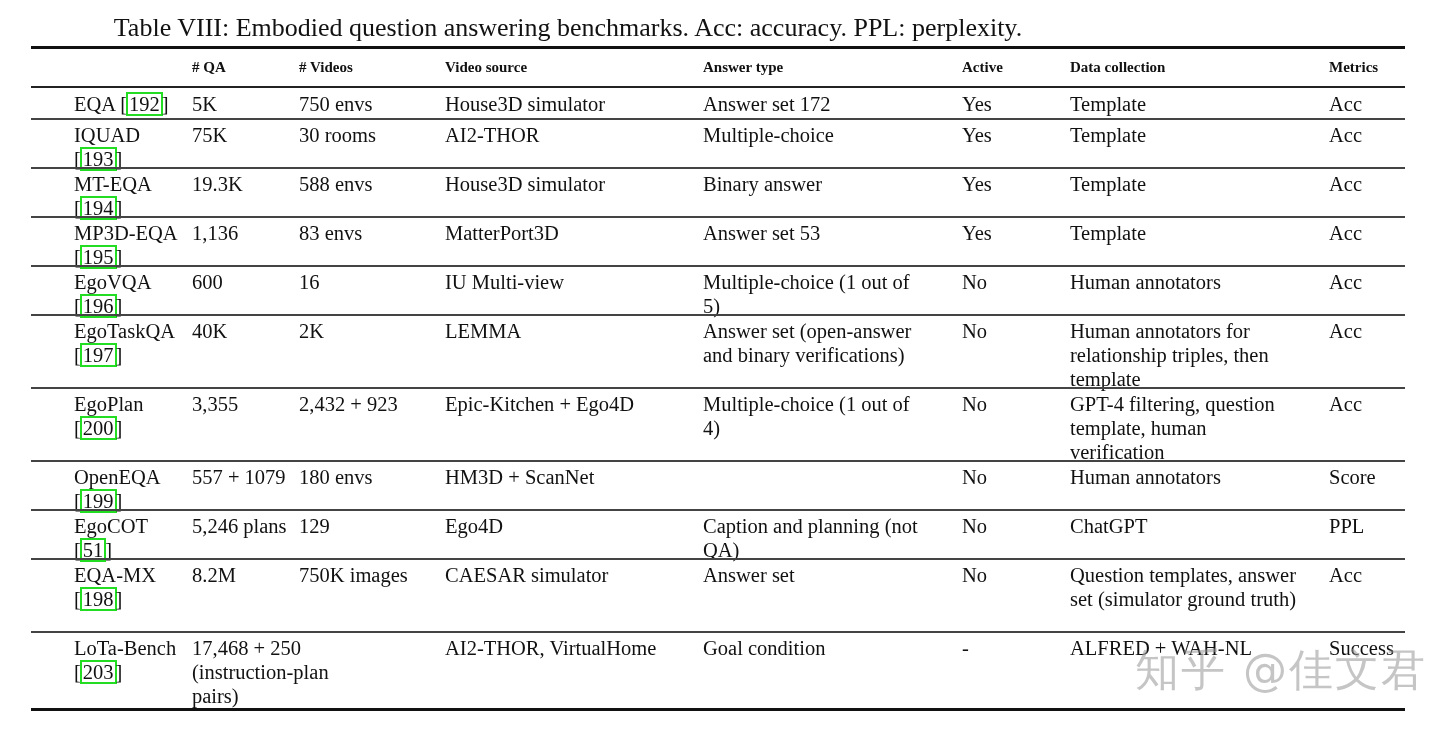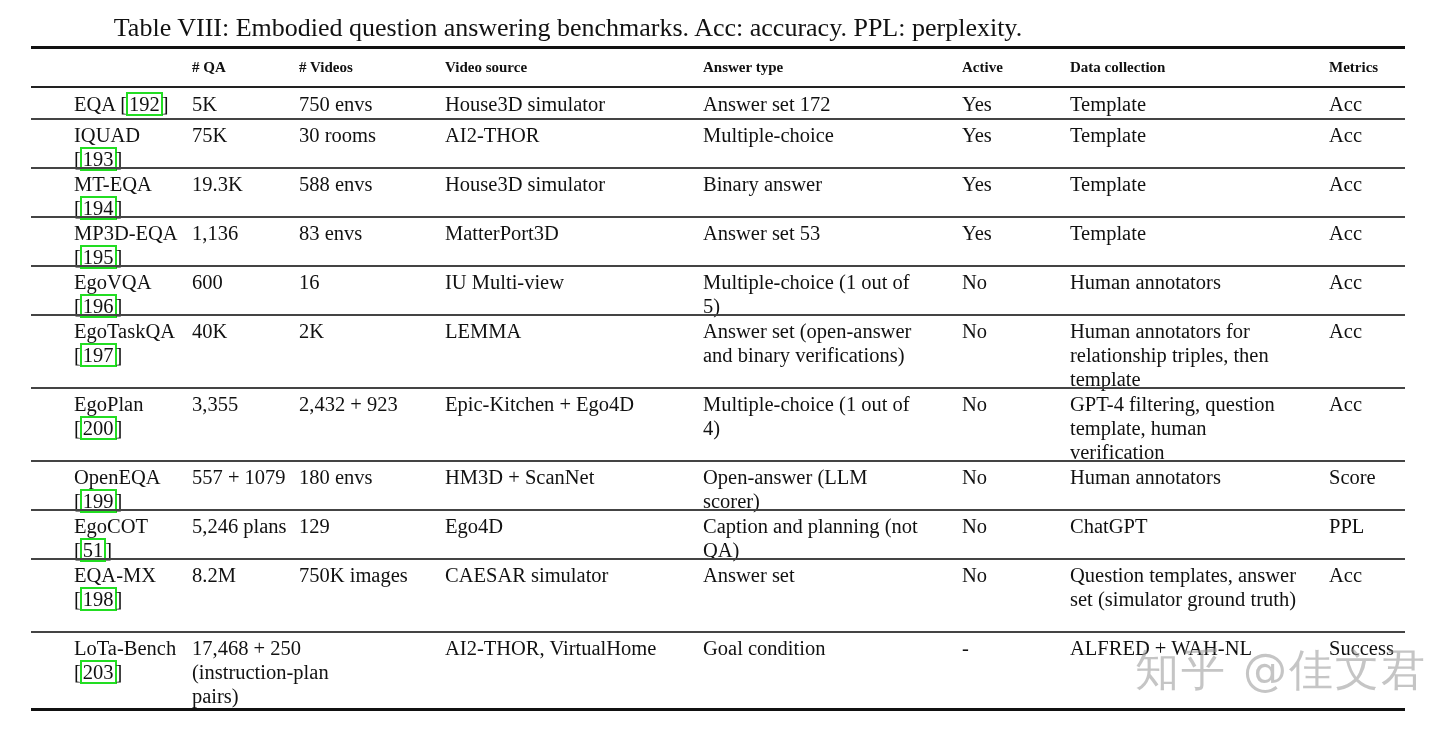--- a/index.html
+++ b/index.html
@@ -137,21 +137,20 @@
       <div class="cell c5">No</div>
       <div class="cell c6">GPT-4 filtering, question template, human verification</div>
       <div class="cell c7">Acc</div>
     </div>
     <div class="row-sep" style="top: 460px;"></div>
     <div class="row" style="top: 461px; height: 49px;">
       <div class="cell c0"><span>OpenEQA</span><br>[<span class="ref">199</span>]</div>
       <div class="cell c1">557 + 1079</div>
       <div class="cell c2">180 envs</div>
       <div class="cell c3">HM3D + ScanNet</div>
-      <div class="cell c4">Open-answer (LLM scorer)</div>
       <div class="cell c5">No</div>
       <div class="cell c6">Human annotators</div>
       <div class="cell c7">Score</div>
     </div>
     <div class="row-sep" style="top: 509px;"></div>
     <div class="row" style="top: 510px; height: 42px;">
       <div class="cell c0"><span>EgoCOT</span><br>[<span class="ref">51</span>]</div>
       <div class="cell c1">5,246 plans</div>
       <div class="cell c2">129</div>
       <div class="cell c3">Ego4D</div>

